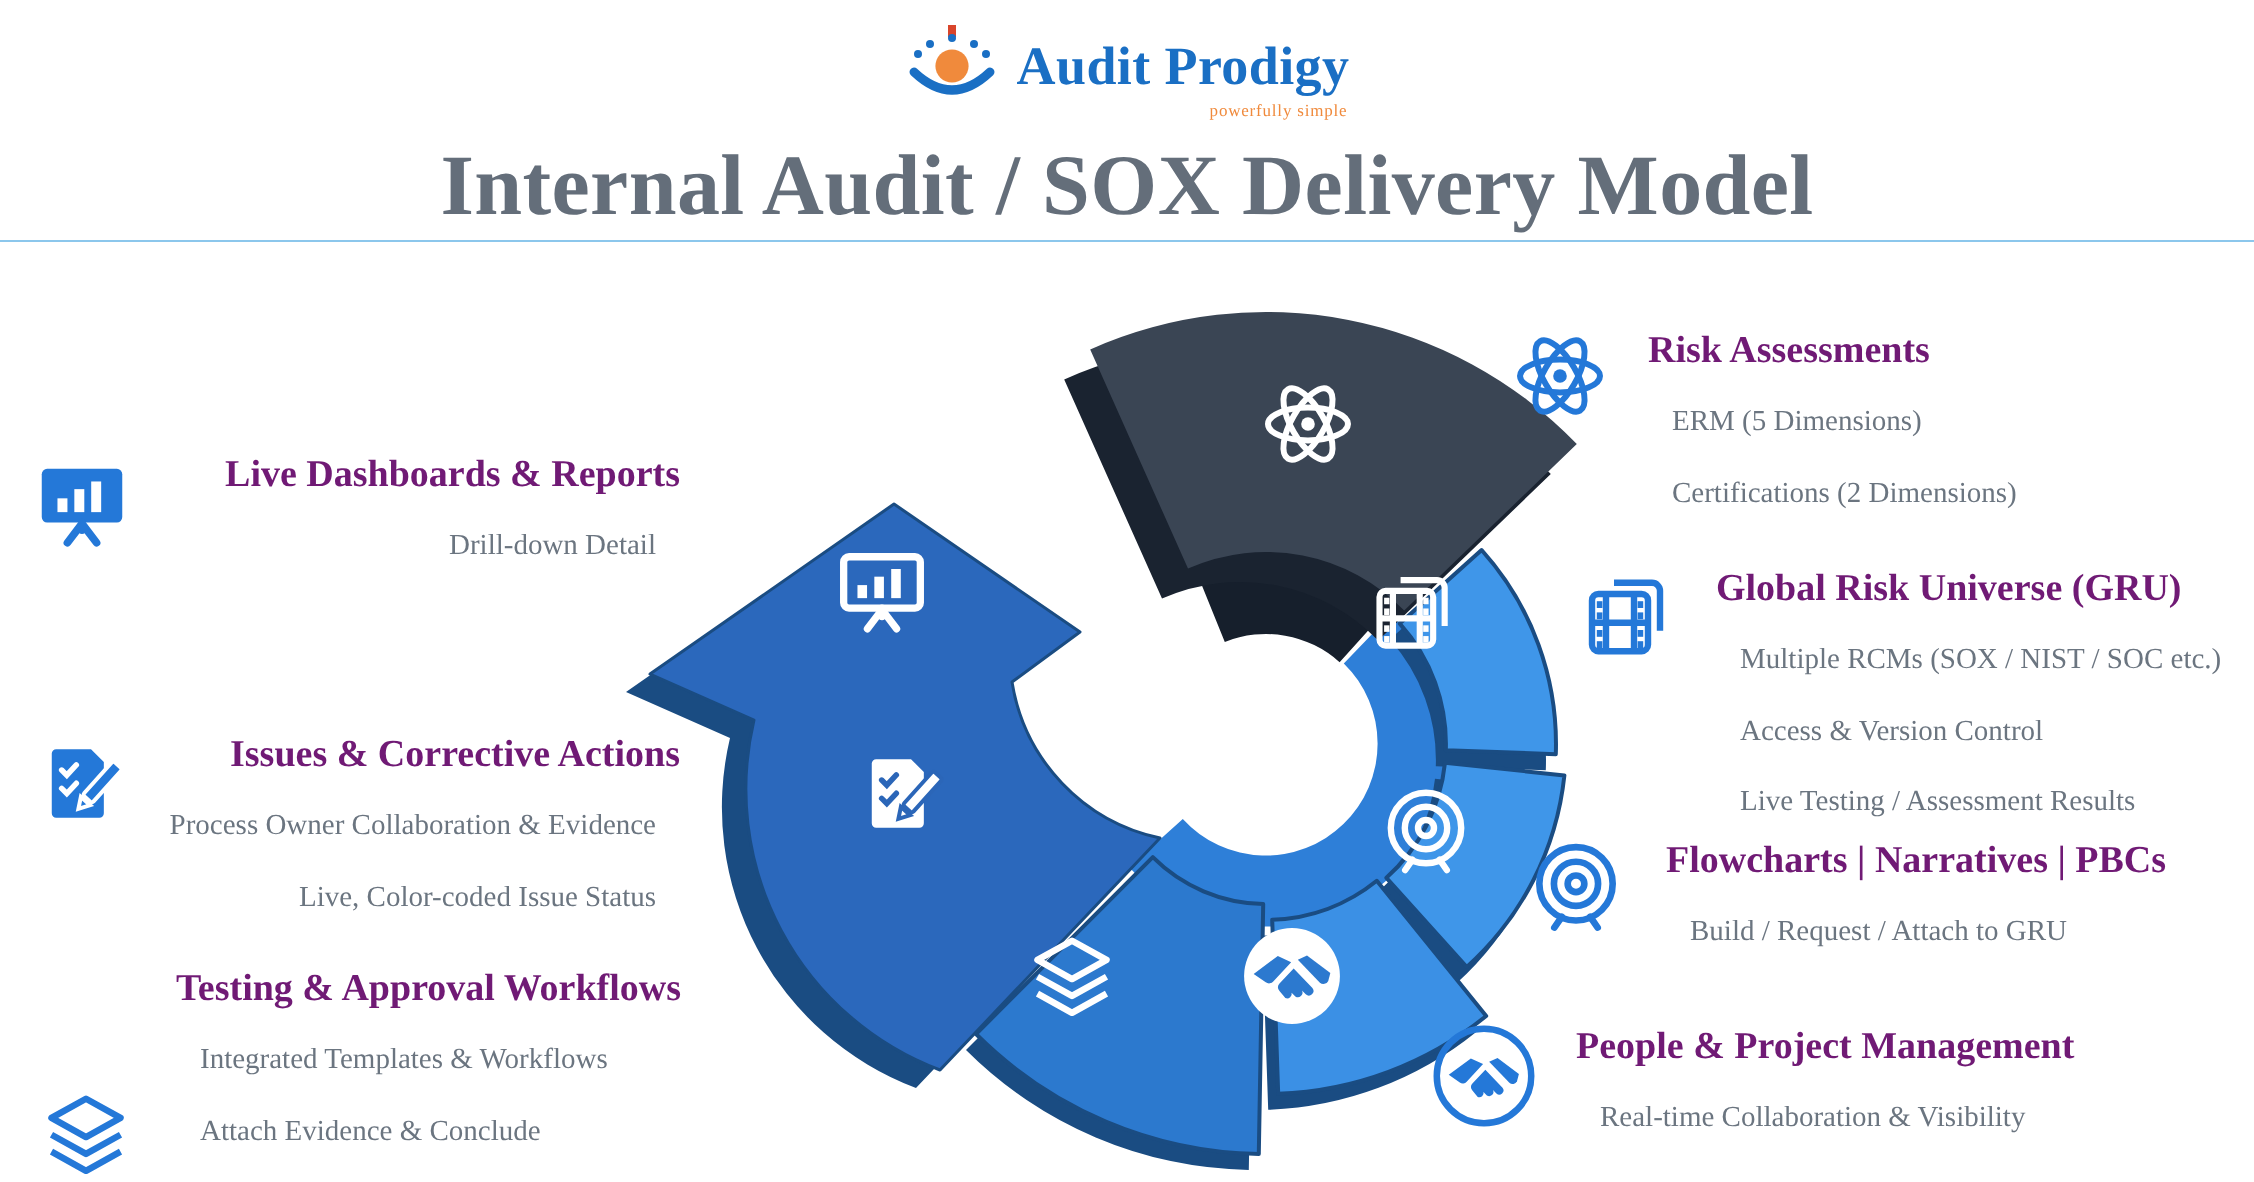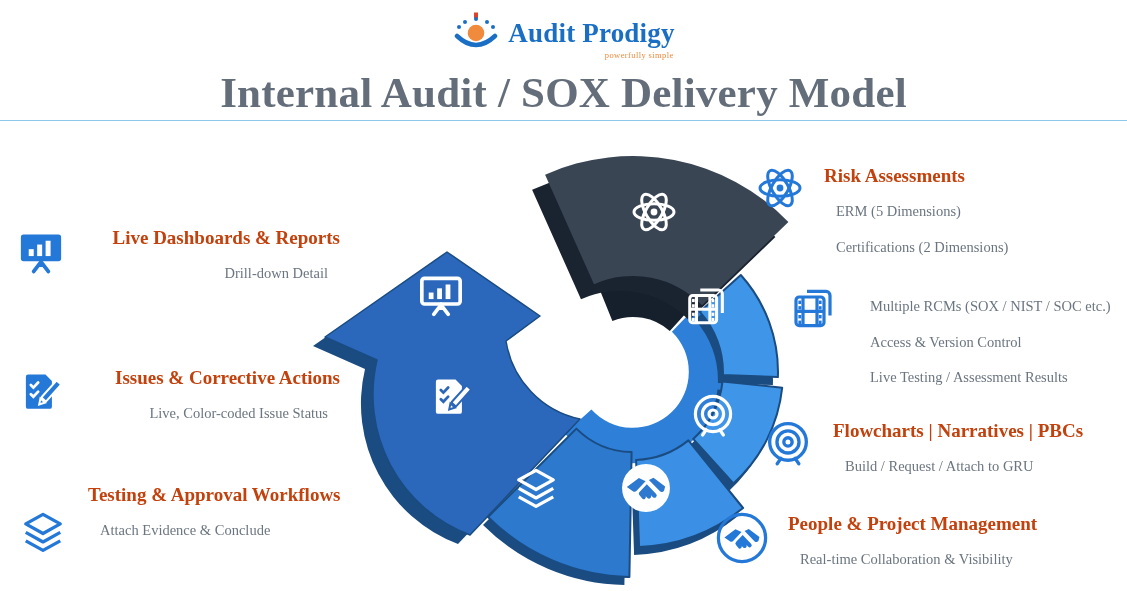--- a/index.html
+++ b/index.html
@@ -16,21 +16,21 @@
   .divider{position:absolute;top:120px;left:0;width:1127px;height:1px;background:#8CC7EC;}
   
   .donut{position:absolute;top:0;left:0;z-index:1;pointer-events:none;}
   
   .dicon{position:absolute;z-index:2;color:#fff;--c2:#2B66B8;display:block;}
   .dicon svg{width:100%;height:100%;display:block;}
   
   .feat{position:absolute;z-index:3;}
   .feat .licon{display:block;color:#2478D8;--c2:#ffffff;}
   .feat .licon svg{width:100%;height:100%;display:block;}
-  .feat h2{margin:0 0 3px;font-size:19px;line-height:24px;font-weight:700;color:#c2410c;}
+  .feat h2{margin:0 0 3px;font-size:19px;line-height:24px;font-weight:700;color:#701a75;}
   .feat p{margin:12px;font-size:14.5px;line-height:23.5px;color:#6B7580;}
   .feat.rblock{display:flex;align-items:flex-start;gap:20px;text-align:left;}
   .feat.lblock-r{text-align:right;}
   .feat.lblock-r .licon{position:absolute;left:0;top:4px;}
   .feat.lblock-l{display:flex;align-items:flex-end;gap:22px;text-align:left;}
 </style>
 </head>
 <body>
 
 <div class="page">
@@ -177,36 +177,38 @@
         <path d="M5.5 2.5 h9.5 l3.5 3.5 v14 a1.2 1.2 0 0 1 -1.2 1.2 H5.5 A1.2 1.2 0 0 1 4.3 20 V3.7 A1.2 1.2 0 0 1 5.5 2.5 Z" fill="currentColor"></path>
         <path d="M7 8.2 l1.4 1.4 2.6 -2.8 M7 13.2 l1.4 1.4 2.6 -2.8" stroke="var(--c2)" stroke-width="1.5" fill="none" stroke-linecap="round"></path>
         <g transform="rotate(42 16.5 13)">
           <rect x="15" y="4.5" width="3.4" height="12.5" rx="0.7" fill="currentColor" stroke="var(--c2)" stroke-width="1.1"></rect>
           <path d="M16.7 20.6 l-1.7 -2.9 h3.4 Z" fill="currentColor" stroke="var(--c2)" stroke-width="1.1"></path>
           </g>
         </svg>
     </span>
     <div class="ftext">
       <h2>Issues &amp; Corrective Actions</h2>
+      <p>Process Owner Collaboration &amp; Evidence</p>
       <p>Live, Color-coded Issue Status</p>
     </div>
   </div>
 
   <div class="feat lblock-l" style="left:20px;top:483px;width:360px">
     <span class="licon" style="width:46px;height:46px;flex:none">
       <svg viewBox="0 0 24 24">
           <g fill="none" stroke="currentColor" stroke-width="1.7" stroke-linejoin="round">
         <path d="M12 2.8 L21 7.8 12 12.8 3 7.8 Z"></path>
             <path d="M3 12.2 l9 5 9-5"></path>
             <path d="M3 16.6 l9 5 9-5"></path>
           </g>
         </svg>
     </span>
     <div class="ftext">
       <h2>Testing &amp; Approval Workflows</h2>
+      <p>Integrated Templates &amp; Workflows</p>
       <p>Attach Evidence &amp; Conclude</p>
     </div>
   </div>
 
   <div class="feat rblock" style="left:756px;top:164px">
     <span class="licon" style="width:48px;height:48px;flex:none">
       <svg viewBox="0 0 24 24">
           <g fill="none" stroke="currentColor" stroke-width="1.5">
         <ellipse cx="12" cy="12" rx="10" ry="4.1"></ellipse>
         <ellipse cx="12" cy="12" rx="10" ry="4.1" transform="rotate(60 12 12)"></ellipse>
@@ -238,20 +240,21 @@
           <rect x="4.2" y="16" width="1.4" height="1.7"></rect>
             <rect x="4.2" y="18.8" width="1.4" height="1.7"></rect>
           <rect x="14.4" y="8.8" width="1.4" height="1.7"></rect>
             <rect x="14.4" y="11.6" width="1.4" height="1.7"></rect>
           <rect x="14.4" y="16" width="1.4" height="1.7"></rect>
             <rect x="14.4" y="18.8" width="1.4" height="1.7"></rect>
           </g>
         </svg>
     </span>
     <div class="ftext">
+      <h2>Global Risk Universe (GRU)</h2>
       <p>Multiple RCMs (SOX / NIST / SOC etc.)</p>
       <p>Access &amp; Version Control</p>
       <p>Live Testing / Assessment Results</p>
     </div>
   </div>
 
   <div class="feat rblock" style="left:763px;top:419px">
     <span class="licon" style="width:50px;height:50px;flex:none">
       <svg viewBox="0 0 24 24">
           <g fill="none" stroke="currentColor" stroke-width="1.6" stroke-linecap="round">

